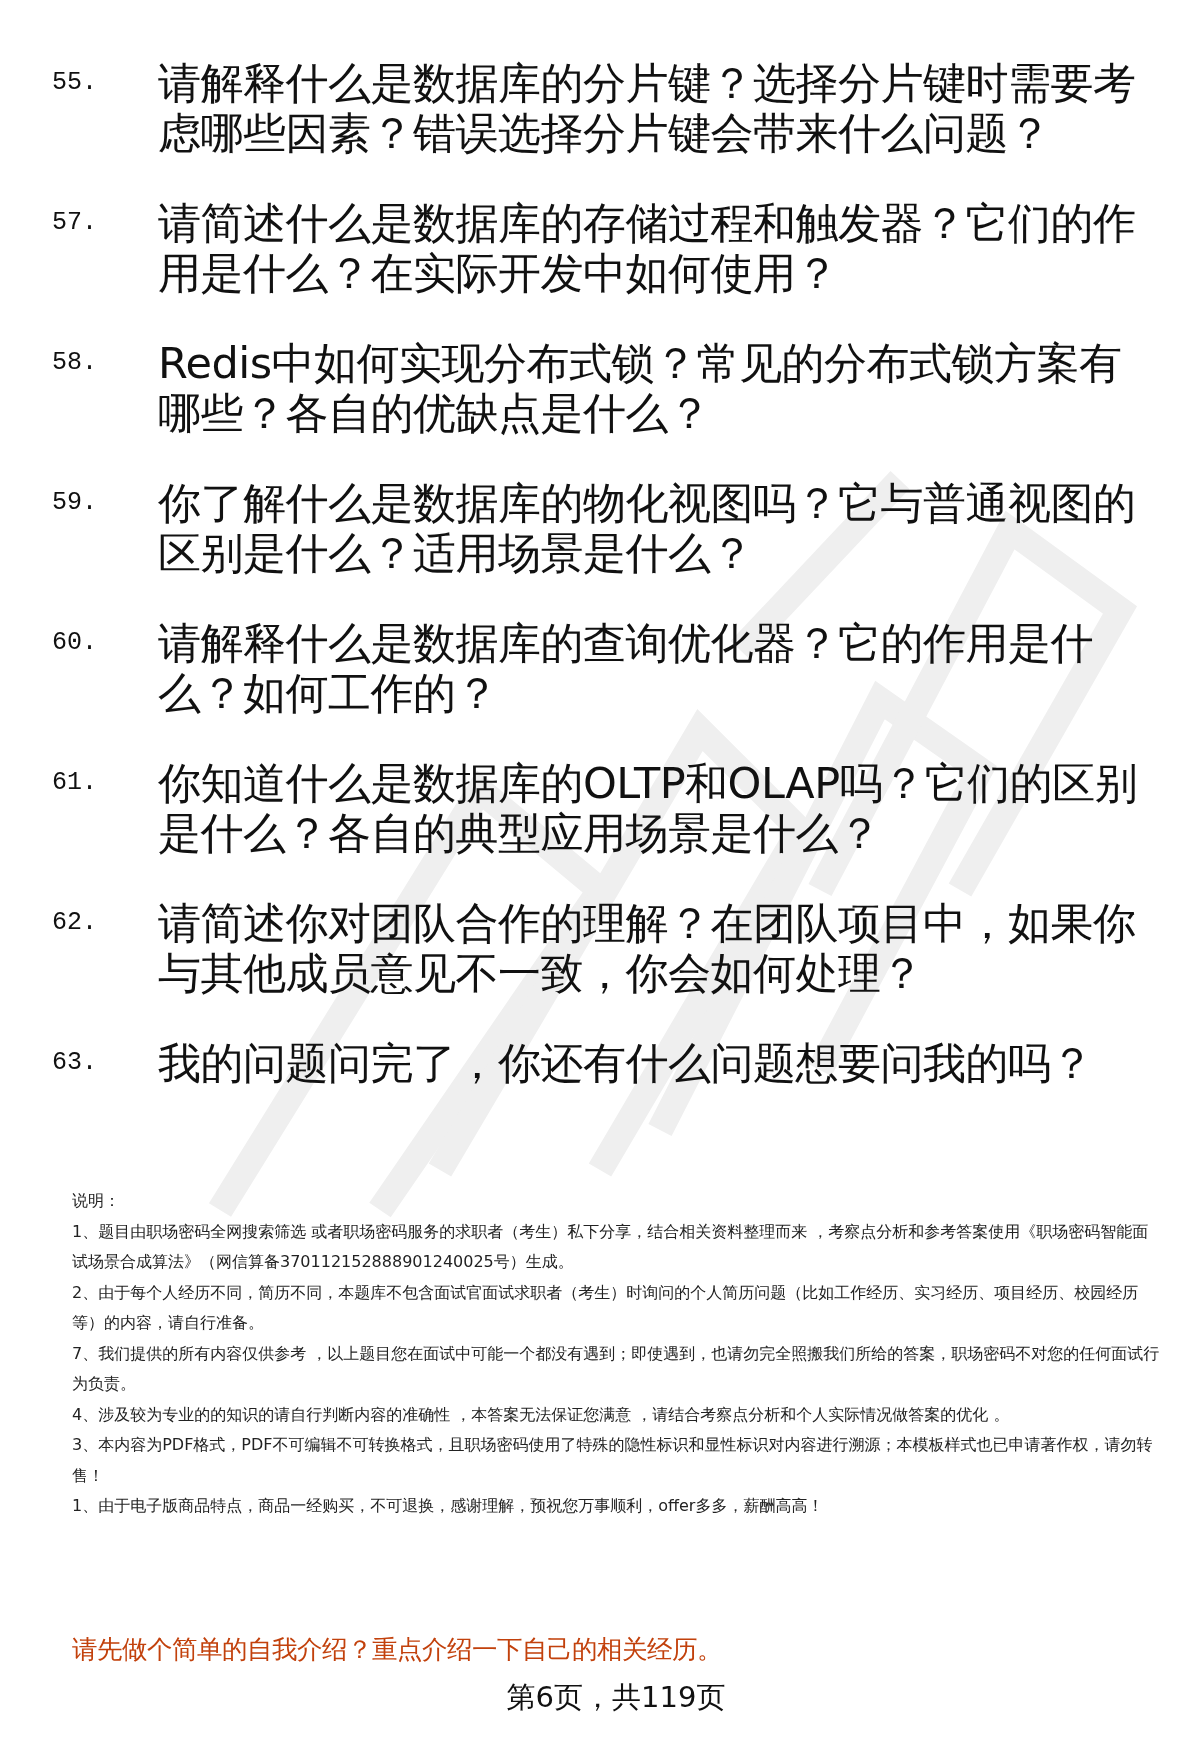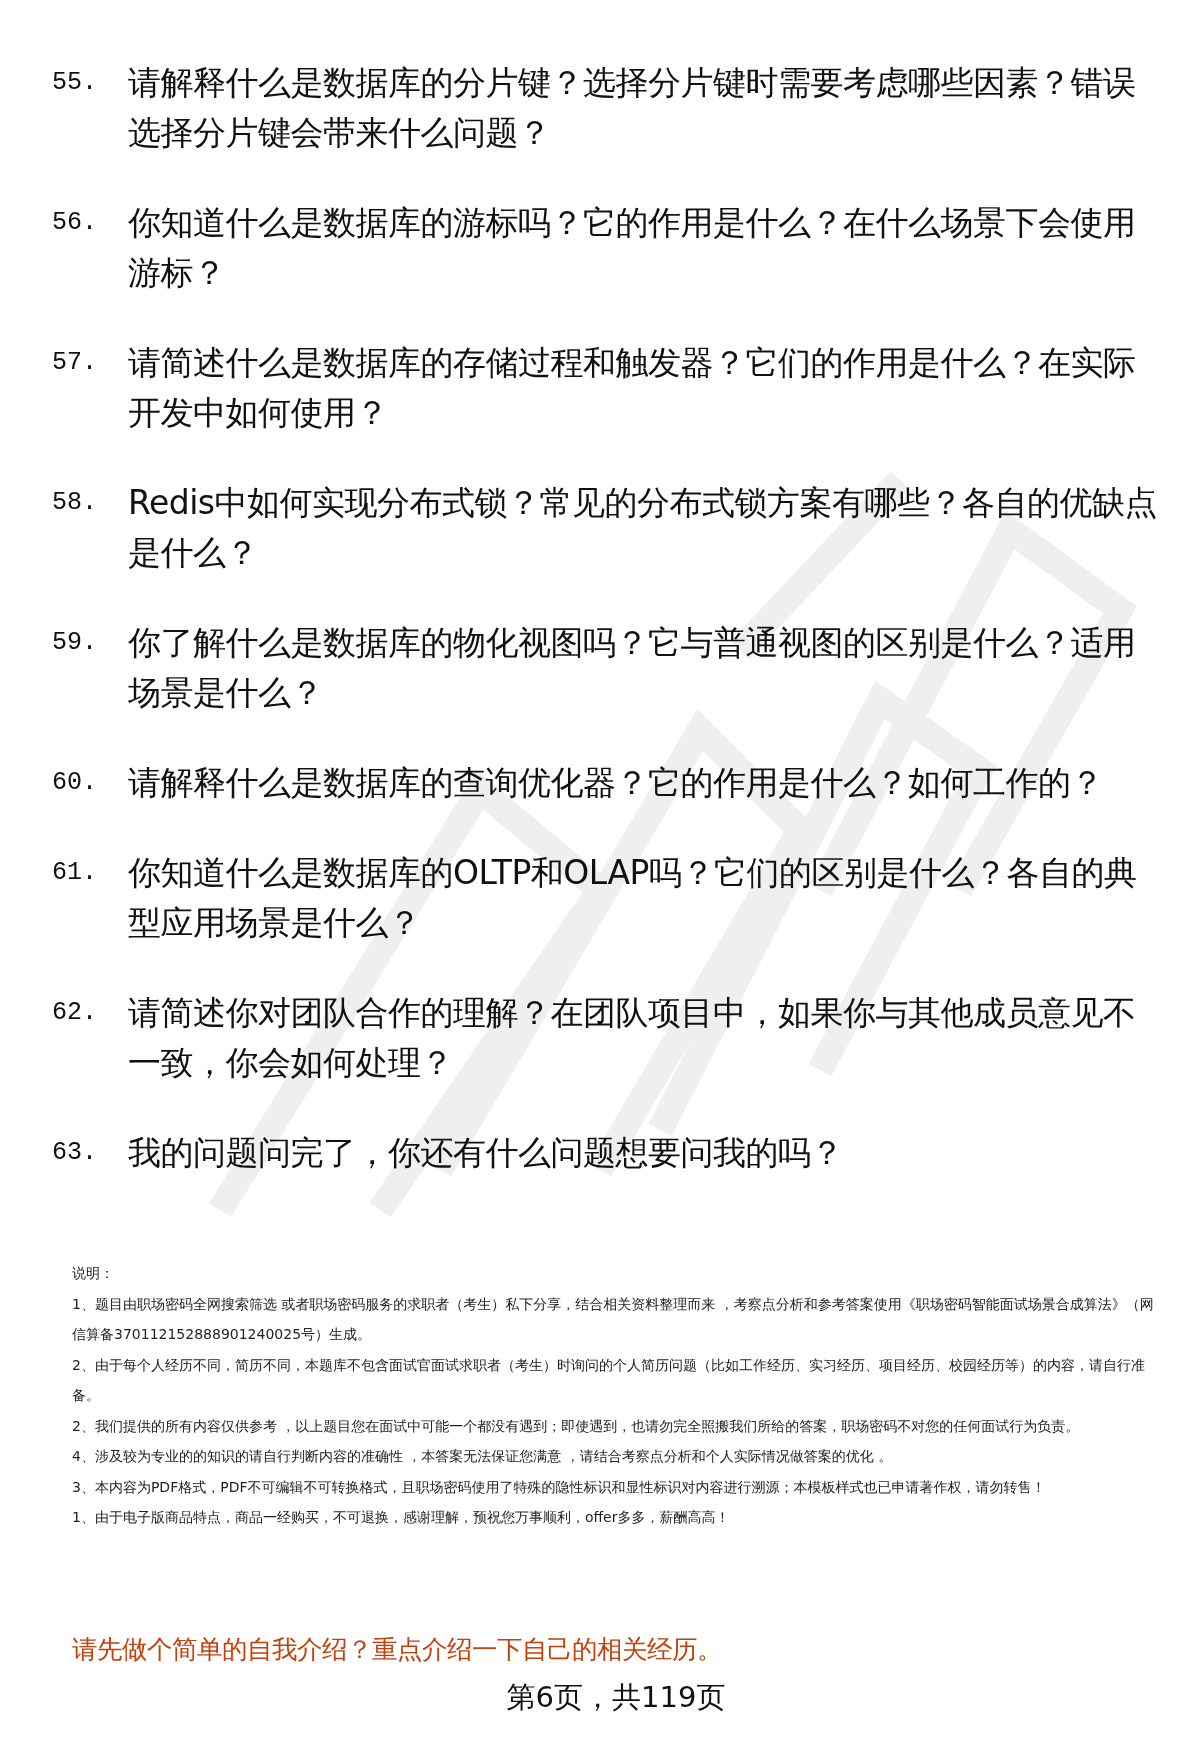--- a/index.html
+++ b/index.html
@@ -3,23 +3,23 @@
 <meta charset="utf-8">
 <style>
   html, body { margin: 0; padding: 0; background: #ffffff; }
   body { width: 1200px; height: 1755px; position: relative; overflow: hidden;
          font-family: "DejaVu Sans", "Liberation Sans", sans-serif; color: #111111; }
   .watermark { position: absolute; left: 180px; top: 470px; width: 980px; height: 760px;
                pointer-events: none; z-index: 0; }
   .questions { position: absolute; left: 52px; top: 58px; width: 1110px; z-index: 1; }
   .question { display: flex; margin-bottom: 40px; }
   .q-num { width: 76px; flex: none; font-size: 25px; line-height: 50px; font-family: Liberation Mono, monospace; }
-  .q-text { flex: 1; font-size: 33px; line-height: 50px; letter-spacing: -0.5px; }
-  .notes { position: absolute; left: 72px; top: 1258px; width: 1090px; z-index: 1;
-           font-size: 14px; line-height: 30.5px; color: #222222; }
+  .q-text { flex: 1; font-size: 43px; line-height: 50px; letter-spacing: -0.5px; margin-left: 30px; }
+  .notes { position: absolute; left: 72px; top: 1186px; width: 1090px; z-index: 1;
+           font-size: 16px; line-height: 30.5px; color: #222222; }
   .notes p { margin: 0; }
   .highlight { position: absolute; left: 72px; top: 1632px; z-index: 1; font-size: 25.5px;
                font-weight: normal; color: #c2410c; letter-spacing: -0.5px; }
   .footer { position: absolute; left: 16px; width: 1200px; top: 1678px; text-align: center;
             font-size: 29px; color: #111111; z-index: 1; }
 </style>
 </head>
 <body>
 
 <svg class="watermark" viewBox="0 0 980 760">
@@ -29,24 +29,20 @@
     <path d="M480 660 L700 230 L800 300 L640 600"></path>
     <path d="M640 420 L830 60 L940 140 L780 420"></path>
     <path d="M560 180 L720 10"></path>
   </g>
 </svg>
 
 <div class="questions">
   <div class="question">
     <span class="q-num">55.</span>
     <span class="q-text">请解释什么是数据库的分片键？选择分片键时需要考虑哪些因素？错误选择分片键会带来什么问题？</span>
-  </div>
-  <div class="question">
-    <span class="q-num">56.</span>
-    <span class="q-text">你知道什么是数据库的游标吗？它的作用是什么？在什么场景下会使用游标？</span>
   </div>
   <div class="question">
     <span class="q-num">57.</span>
     <span class="q-text">请简述什么是数据库的存储过程和触发器？它们的作用是什么？在实际开发中如何使用？</span>
   </div>
   <div class="question">
     <span class="q-num">58.</span>
     <span class="q-text">Redis中如何实现分布式锁？常见的分布式锁方案有哪些？各自的优缺点是什么？</span>
   </div>
   <div class="question">
@@ -68,21 +64,21 @@
   <div class="question">
     <span class="q-num">63.</span>
     <span class="q-text">我的问题问完了，你还有什么问题想要问我的吗？</span>
   </div>
 </div>
 
 <div class="notes">
   <p>说明：</p>
   <p>1、题目由职场密码全网搜索筛选 或者职场密码服务的求职者（考生）私下分享，结合相关资料整理而来 ，考察点分析和参考答案使用《职场密码智能面试场景合成算法》（网信算备370112152888901240025号）生成。</p>
   <p>2、由于每个人经历不同，简历不同，本题库不包含面试官面试求职者（考生）时询问的个人简历问题（比如工作经历、实习经历、项目经历、校园经历等）的内容，请自行准备。</p>
-  <p>2、我们提供的所有内容仅供参考 ，以上题目您在面试中可能一个都没有遇到；即使遇到，也请勿完全照搬我们所给的答案，职场密码不对您的任何面试行为负责。</p>
+  <p>7、我们提供的所有内容仅供参考 ，以上题目您在面试中可能一个都没有遇到；即使遇到，也请勿完全照搬我们所给的答案，职场密码不对您的任何面试行为负责。</p>
   <p>4、涉及较为专业的的知识的请自行判断内容的准确性 ，本答案无法保证您满意 ，请结合考察点分析和个人实际情况做答案的优化 。</p>
   <p>3、本内容为PDF格式，PDF不可编辑不可转换格式，且职场密码使用了特殊的隐性标识和显性标识对内容进行溯源；本模板样式也已申请著作权，请勿转售！</p>
   <p>1、由于电子版商品特点，商品一经购买，不可退换，感谢理解，预祝您万事顺利，offer多多，薪酬高高！</p>
 </div>
 
 <div class="highlight">请先做个简单的自我介绍？重点介绍一下自己的相关经历。</div>
 
 <div class="footer">第6页，共119页</div>
 
 </body></html>

